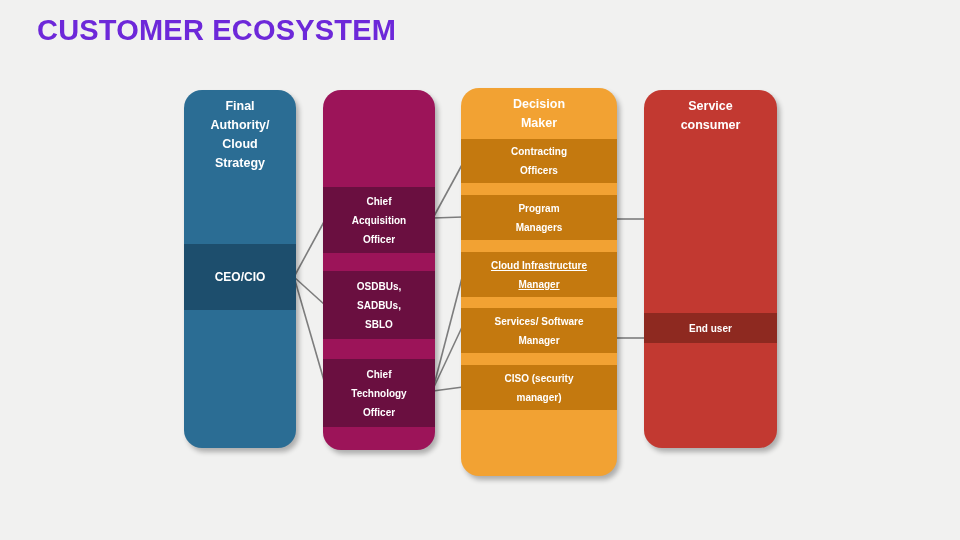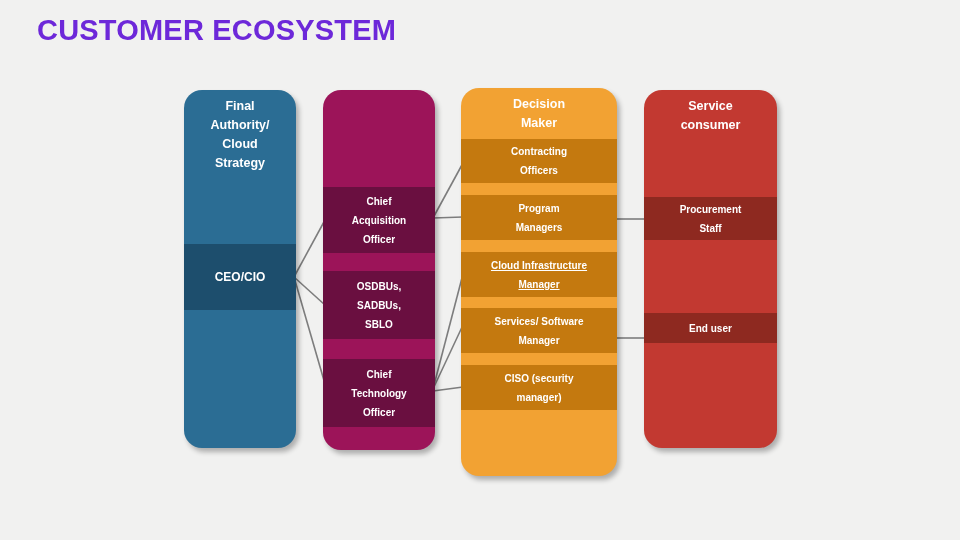--- a/index.html
+++ b/index.html
@@ -103,16 +103,14 @@
 Manager</div>
   <div class="band band-services">Services/ Software
 Manager</div>
   <div class="band band-ciso">CISO (security
 manager)</div>
 </div>
 
 <div class="col col-red">
   <div class="col-header">Service
 consumer</div>
-  <div class="band band-procurement">Procurement
-Staff</div>
   <div class="band band-enduser">End user</div>
 </div>
 
 </body></html>

